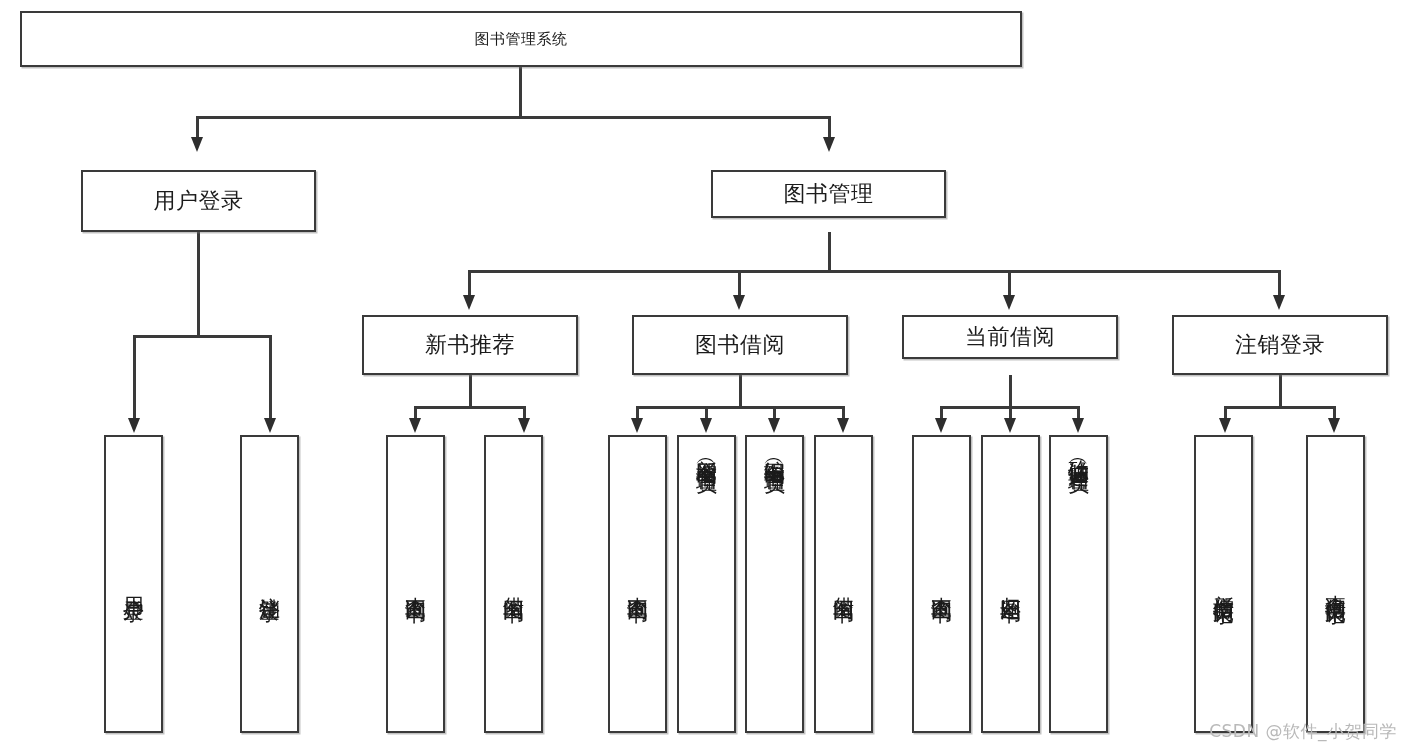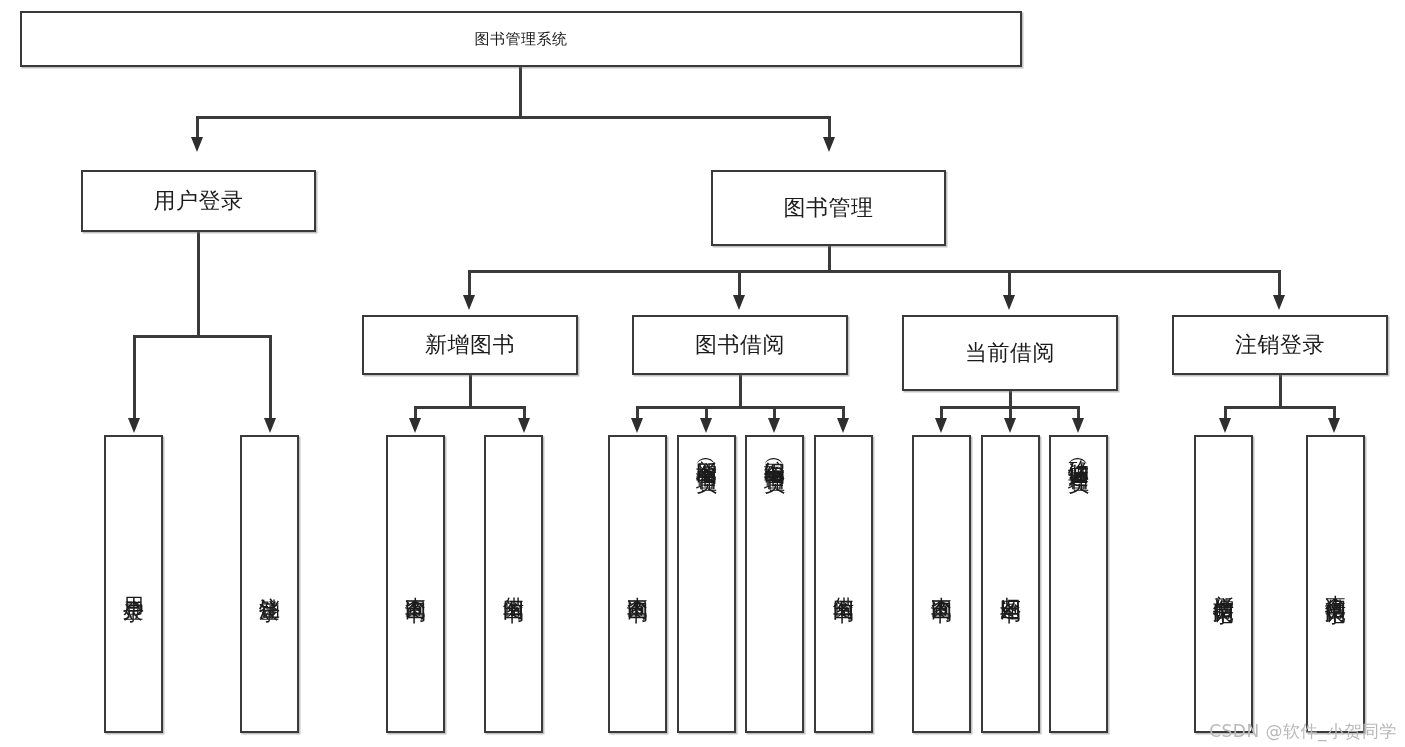--- a/index.html
+++ b/index.html
@@ -111,21 +111,21 @@
 
   <div class="ln v" style="left:196px; top:116px; width:2.5px; height:23px;"></div>
   <div class="ln v" style="left:828px; top:116px; width:2.5px; height:23px;"></div>
   <div class="arrow" style="left:191px; top:137px;"></div>
   <div class="arrow" style="left:823px; top:137px;"></div>
 
   <div class="node horiz" style="left:81px; top:170px; width:235px; height:62px;">
     <span class="label">用户登录</span>
   </div>
 
-  <div class="node horiz" style="left:711px; top:170px; width:235px; height:76px;">
+  <div class="node horiz" style="left:711px; top:170px; width:235px; height:48px;">
     <span class="label">图书管理</span>
   </div>
 
   <div class="ln v" style="left:197px; top:232px; width:2.5px; height:103px;"></div>
   <div class="ln h" style="left:133px; top:335px; width:138px; height:2.5px;"></div>
   <div class="ln v" style="left:133px; top:335px; width:2.5px; height:84px;"></div>
   <div class="ln v" style="left:269px; top:335px; width:2.5px; height:84px;"></div>
   <div class="arrow" style="left:128px; top:418px;"></div>
   <div class="arrow" style="left:264px; top:418px;"></div>
 
@@ -134,26 +134,26 @@
   <div class="ln v" style="left:468px; top:270px; width:2.5px; height:26px;"></div>
   <div class="ln v" style="left:738px; top:270px; width:2.5px; height:26px;"></div>
   <div class="ln v" style="left:1008px; top:270px; width:2.5px; height:26px;"></div>
   <div class="ln v" style="left:1278px; top:270px; width:2.5px; height:26px;"></div>
   <div class="arrow" style="left:463px; top:295px;"></div>
   <div class="arrow" style="left:733px; top:295px;"></div>
   <div class="arrow" style="left:1003px; top:295px;"></div>
   <div class="arrow" style="left:1273px; top:295px;"></div>
 
   <div class="node horiz" style="left:362px; top:315px; width:216px; height:60px;">
-    <span class="label">新增图书</span>
+    <span class="label">新书推荐</span>
   </div>
   <div class="node horiz" style="left:632px; top:315px; width:216px; height:60px;">
     <span class="label">图书借阅</span>
   </div>
-  <div class="node horiz" style="left:902px; top:315px; width:216px; height:76px;">
+  <div class="node horiz" style="left:902px; top:315px; width:216px; height:44px;">
     <span class="label">当前借阅</span>
   </div>
   <div class="node horiz" style="left:1172px; top:315px; width:216px; height:60px;">
     <span class="label">注销登录</span>
   </div>
 
   <div class="ln v" style="left:469px; top:375px; width:2.5px; height:31px;"></div>
   <div class="ln h" style="left:414px; top:406px; width:112px; height:2.5px;"></div>
   <div class="ln v" style="left:414px; top:406px; width:2.5px; height:13px;"></div>
   <div class="ln v" style="left:523px; top:406px; width:2.5px; height:13px;"></div>

